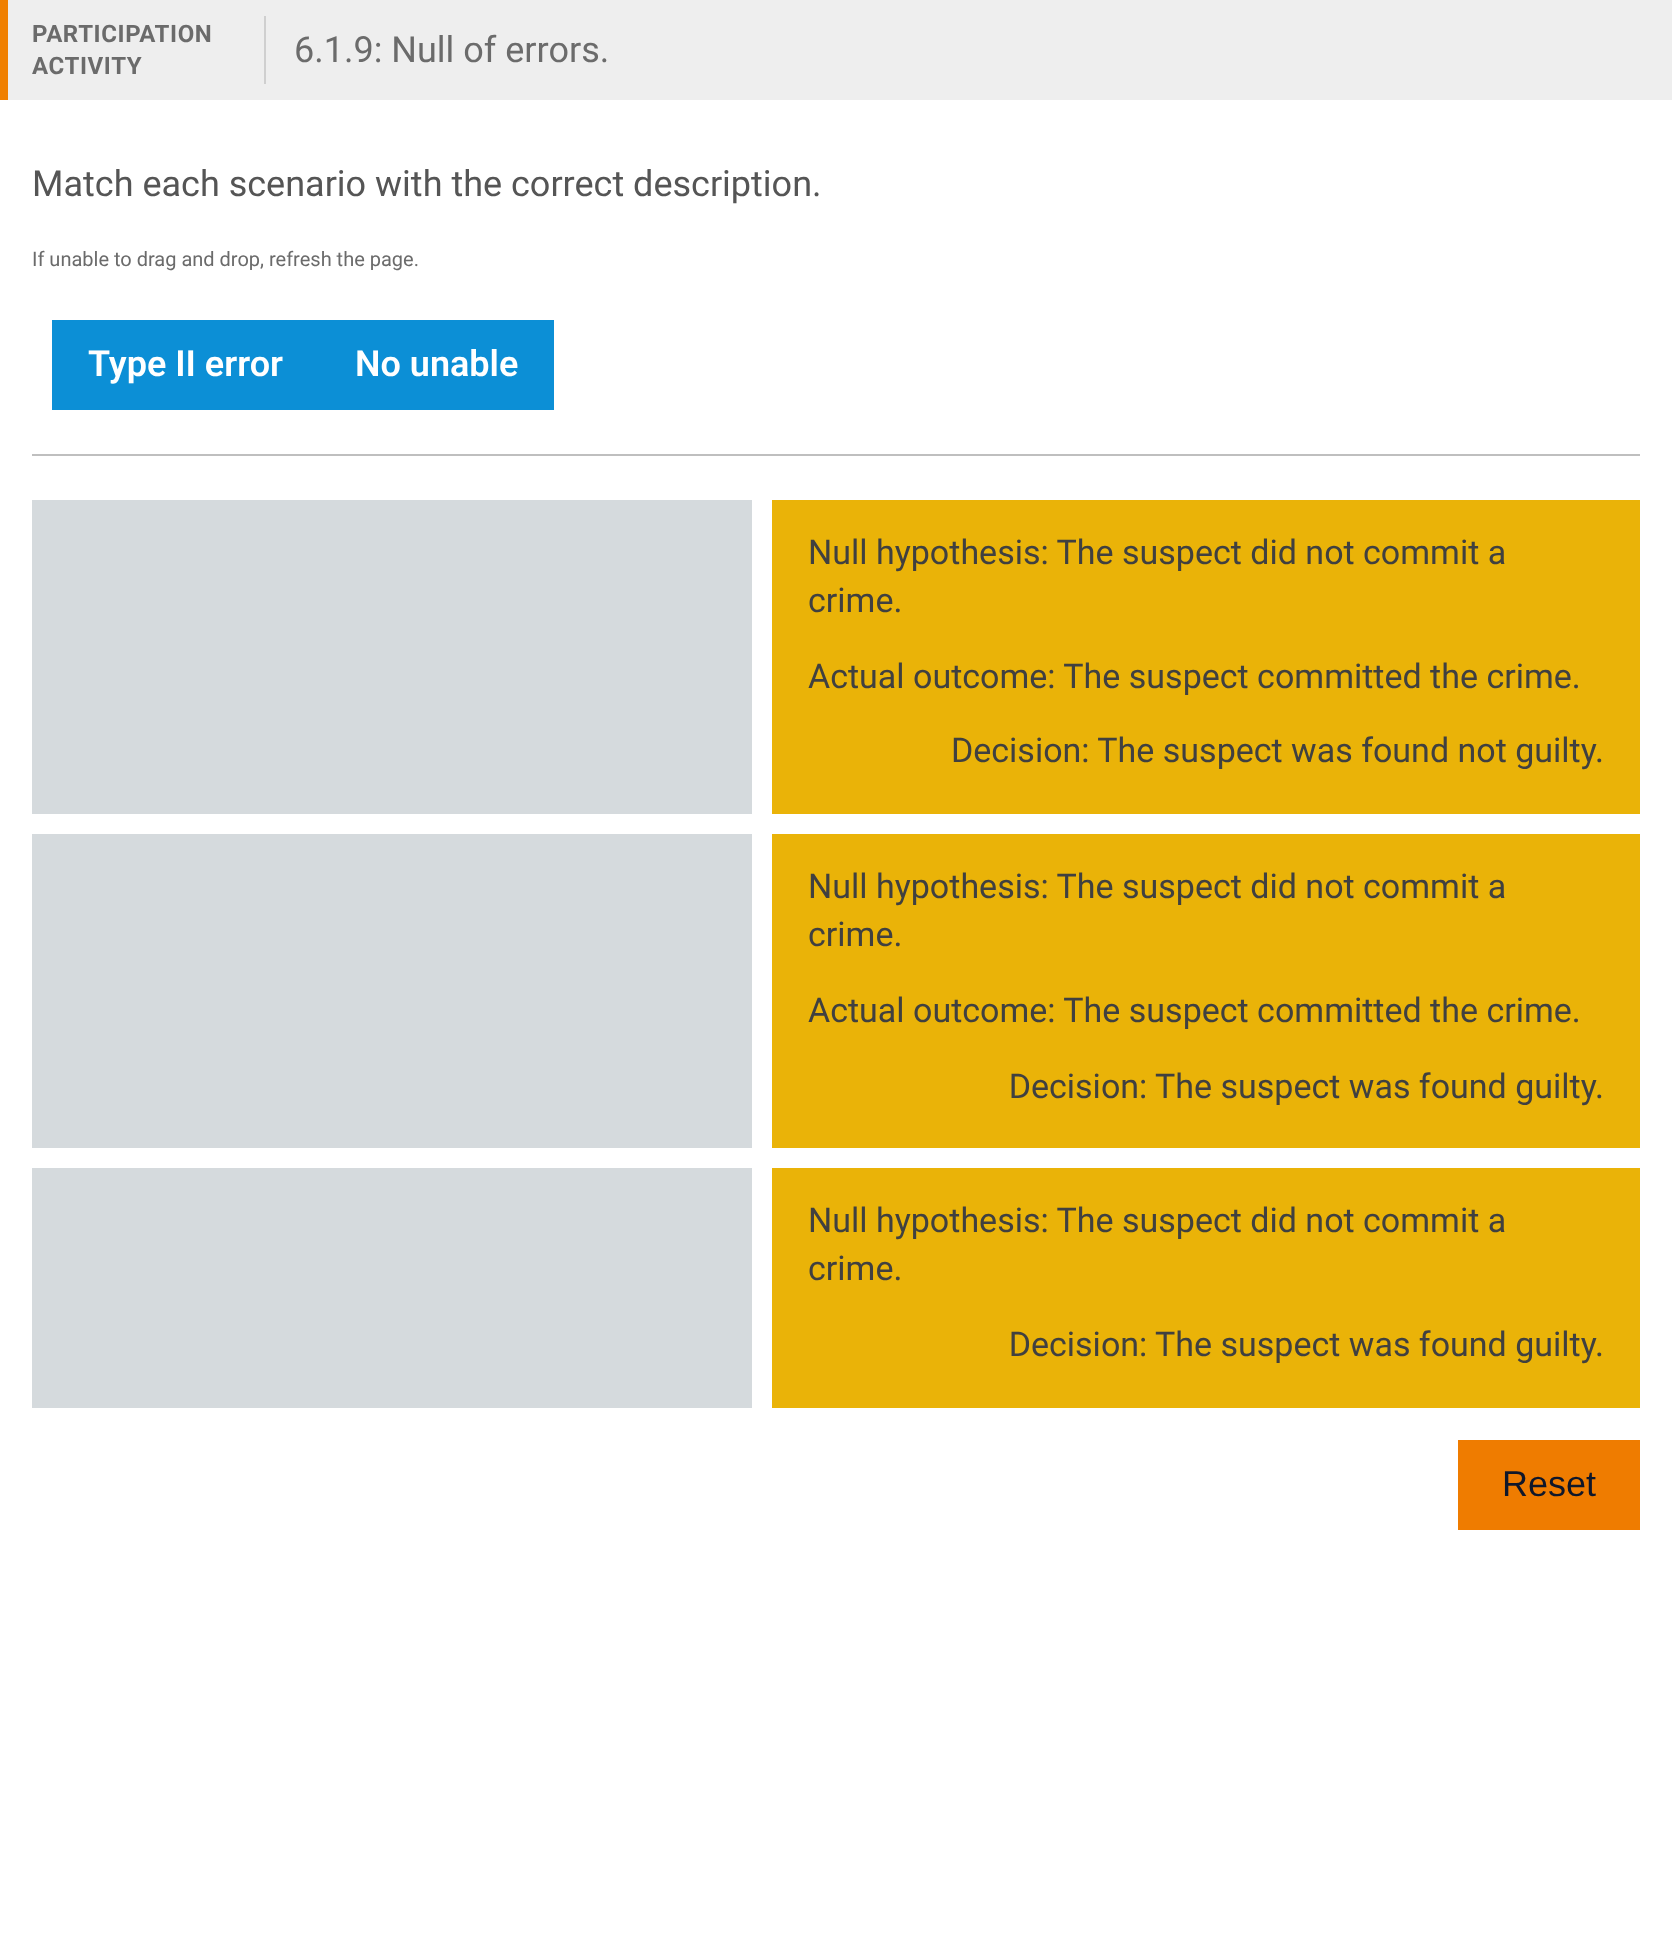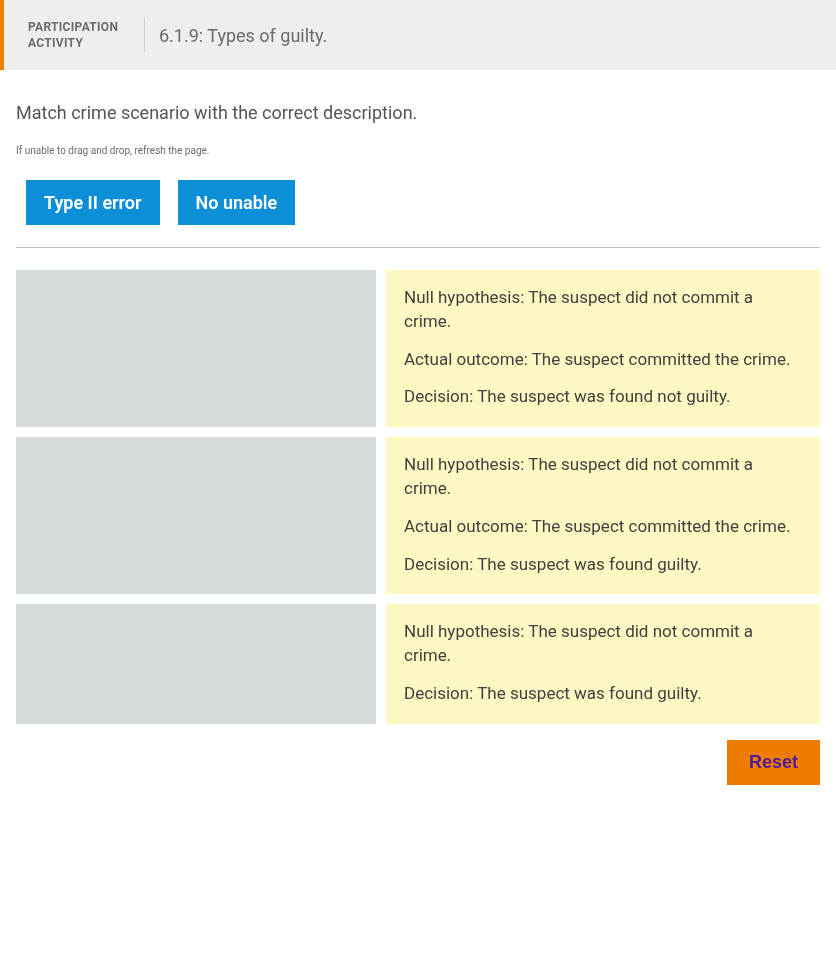--- a/index.html
+++ b/index.html
@@ -7,22 +7,22 @@
       font-family: -apple-system, BlinkMacSystemFont, "Segoe UI", Roboto, Helvetica, Arial, sans-serif;
       background: #ffffff;
       color: #333;
       width: 836px;
     }
     .header {
       display: flex;
       align-items: center;
       background: #eeeeee;
       border-left: 4px solid #f08000;
-      height: 70px;
-      padding: 0 24px;
+      height: 50px;
+      padding: 0 12px;
     }
     .header-label {
       font-size: 12px;
       font-weight: 700;
       color: #6b6b6b;
       letter-spacing: 0.3px;
       line-height: 1.35;
       width: 110px;
     }
     .header-divider {
@@ -44,21 +44,20 @@
       color: #555;
       margin: 16px 0 22px 0;
     }
     .hint {
       font-size: 10px;
       color: #6b6b6b;
       margin-bottom: 24px;
     }
     .draggables {
       display: flex;
-      gap: 18px;
       margin-bottom: 22px;
       padding-left: 10px;
       text-align: center;
     }
     .drag-chip {
       background: #0c8fd6;
       color: #ffffff;
       font-size: 18px;
       font-weight: 600;
       padding: 12px 18px;
@@ -80,60 +79,60 @@
       display: flex;
       gap: 10px;
     }
     .drop-zone {
       flex: 0 0 360px;
       background: #d5dadd;
       min-height: 100%;
     }
     .desc-box {
       flex: 1;
-      background: #fef9c3;
+      background: #eab308;
       padding: 16px 18px 18px 18px;
     }
     .desc-box p {
       font-size: 17px;
       color: #404040;
       line-height: 1.4;
       margin-bottom: 14px;
     }
-    .desc-box p:last-child { margin-bottom: 0; }
+    .desc-box p:last-child { margin-bottom: 0; text-align: right; }
     .footer {
       display: flex;
       justify-content: flex-end;
       margin-top: 16px;
     }
     .reset-btn {
       background: #ef7c00;
-      color: #4c1d95;
+      color: #0f172a;
       font-size: 18px;
-      font-weight: 700;
+      font-weight: 400;
       border: none;
       padding: 12px 22px;
       cursor: pointer;
     }
   </style>
 </head>
 <body>
 
 <div class="header">
   <div class="header-label">
     <span>PARTICIPATION</span><br>
     <span>ACTIVITY</span>
   </div>
   <div class="header-divider"></div>
-  <div class="header-title">6.1.9: Types of guilty.</div>
+  <div class="header-title">6.1.9: Null of errors.</div>
 </div>
 
 <div class="content">
 
-  <div class="instruction">Match crime scenario with the correct description.</div>
+  <div class="instruction">Match each scenario with the correct description.</div>
   <div class="hint">If unable to drag and drop, refresh the page.</div>
 
   <div class="draggables">
     <div class="drag-chip">Type II error</div>
     <div class="drag-chip">No unable</div>
   </div>
 
   <hr class="sep">
 
   <div class="rows">

